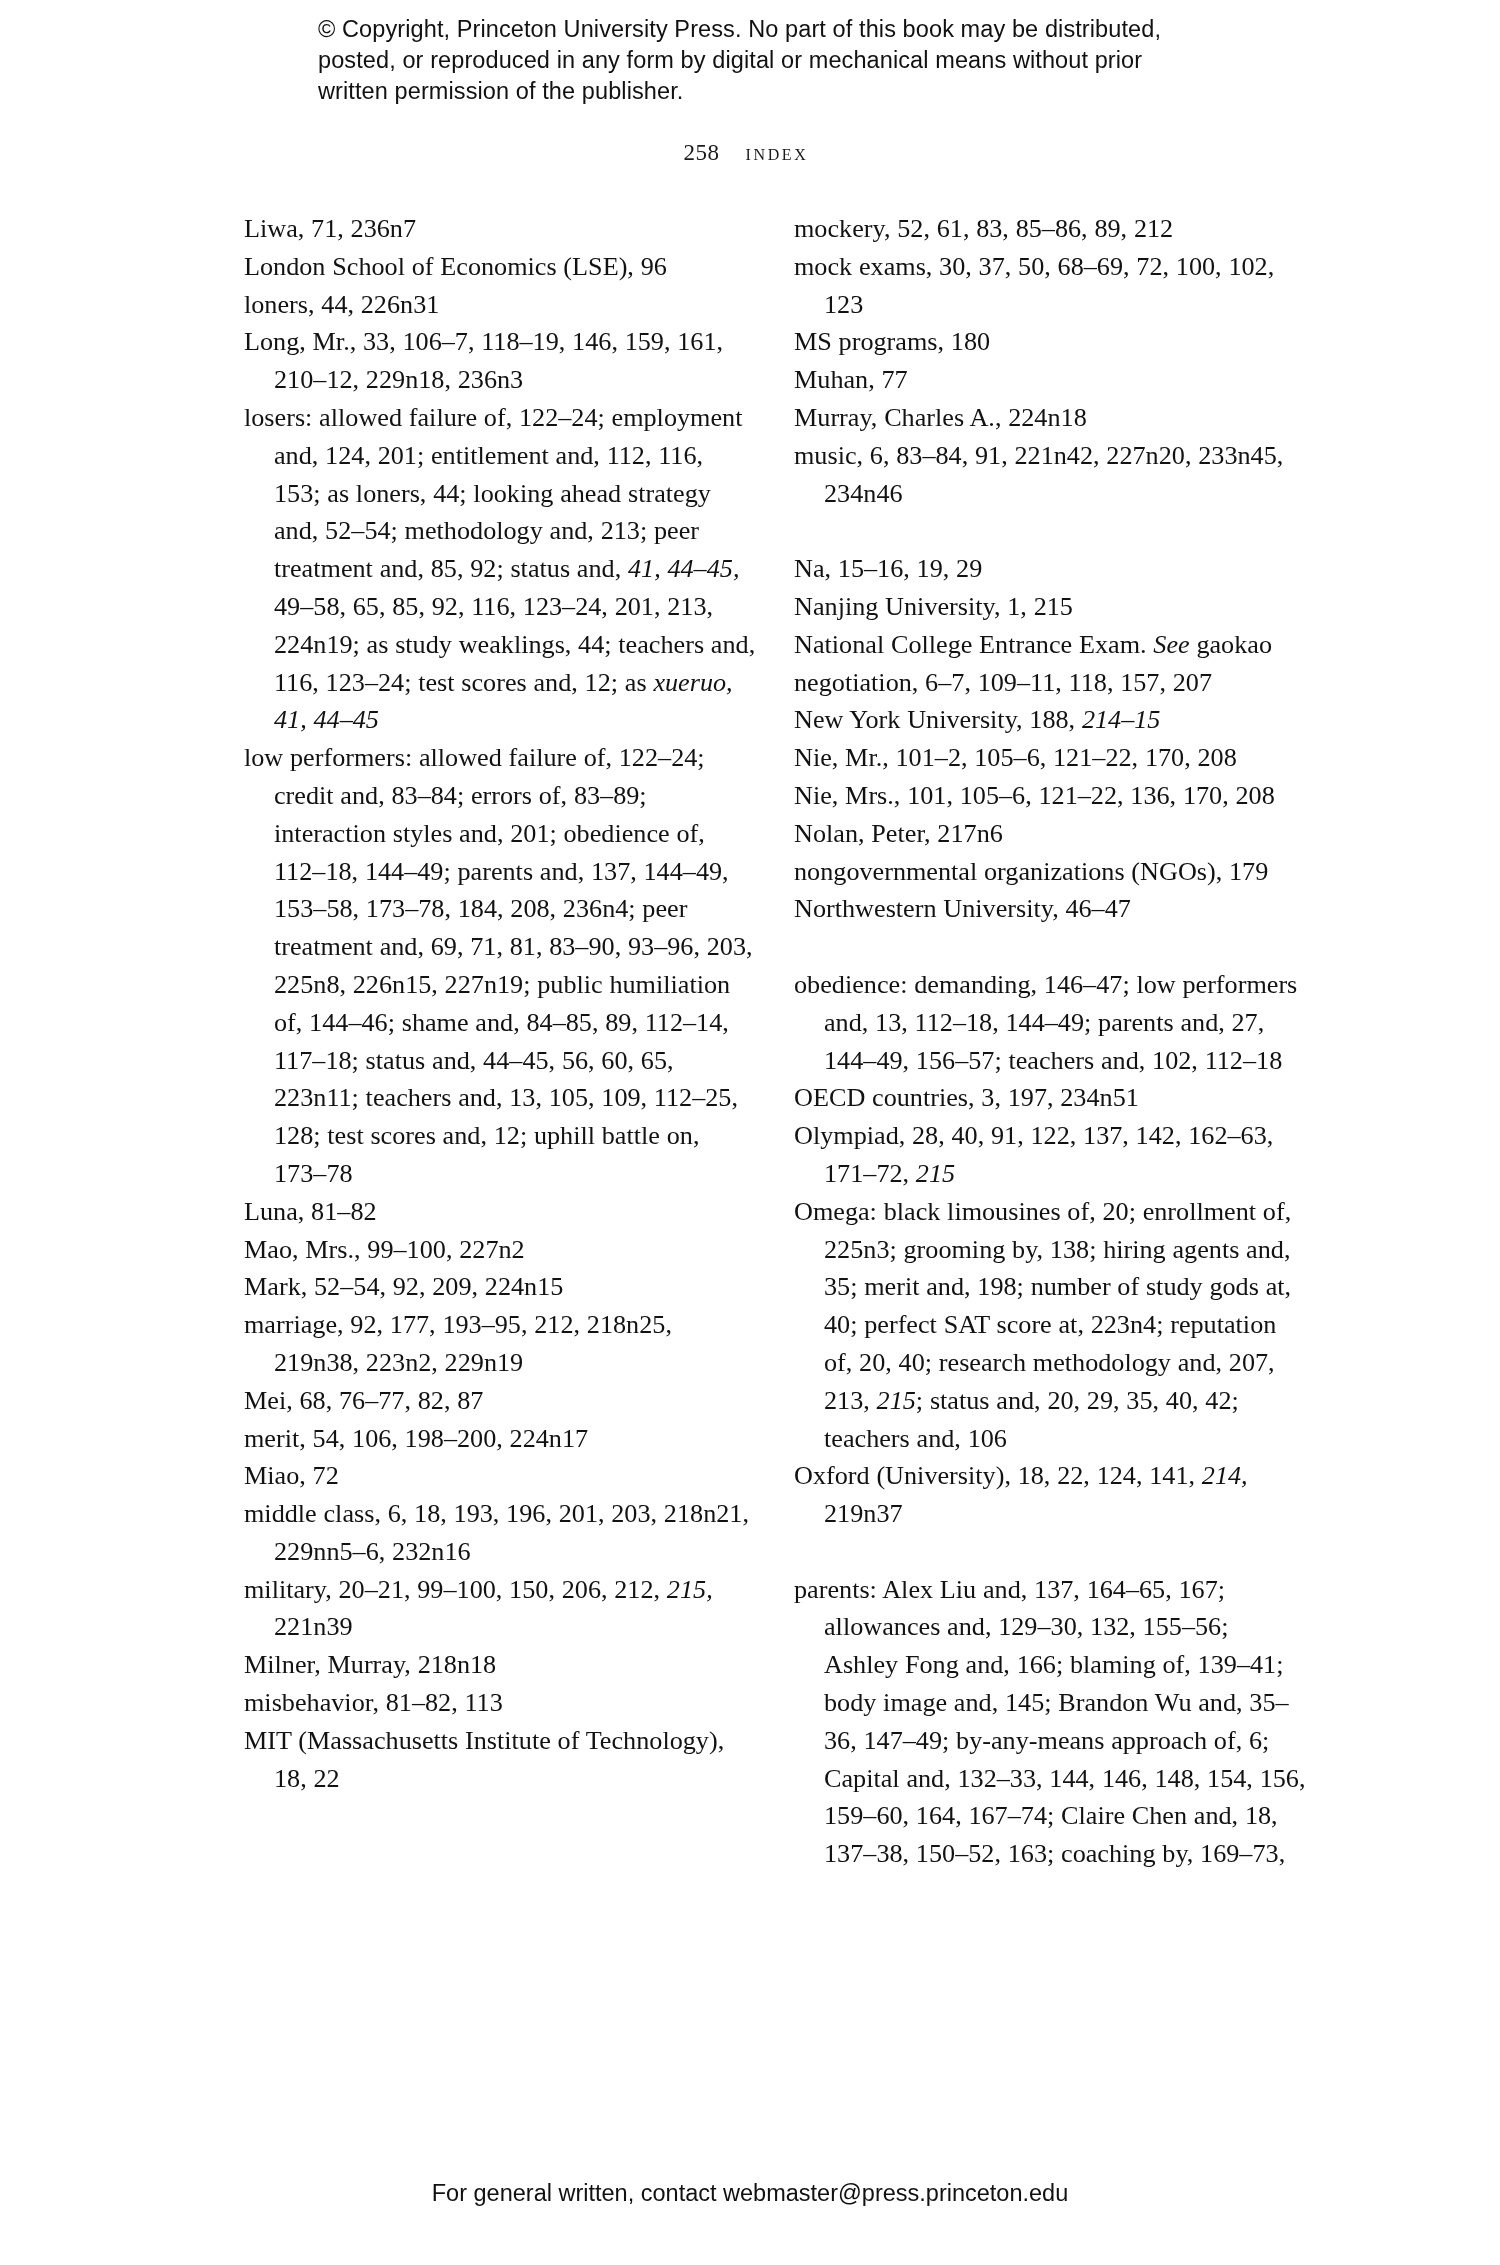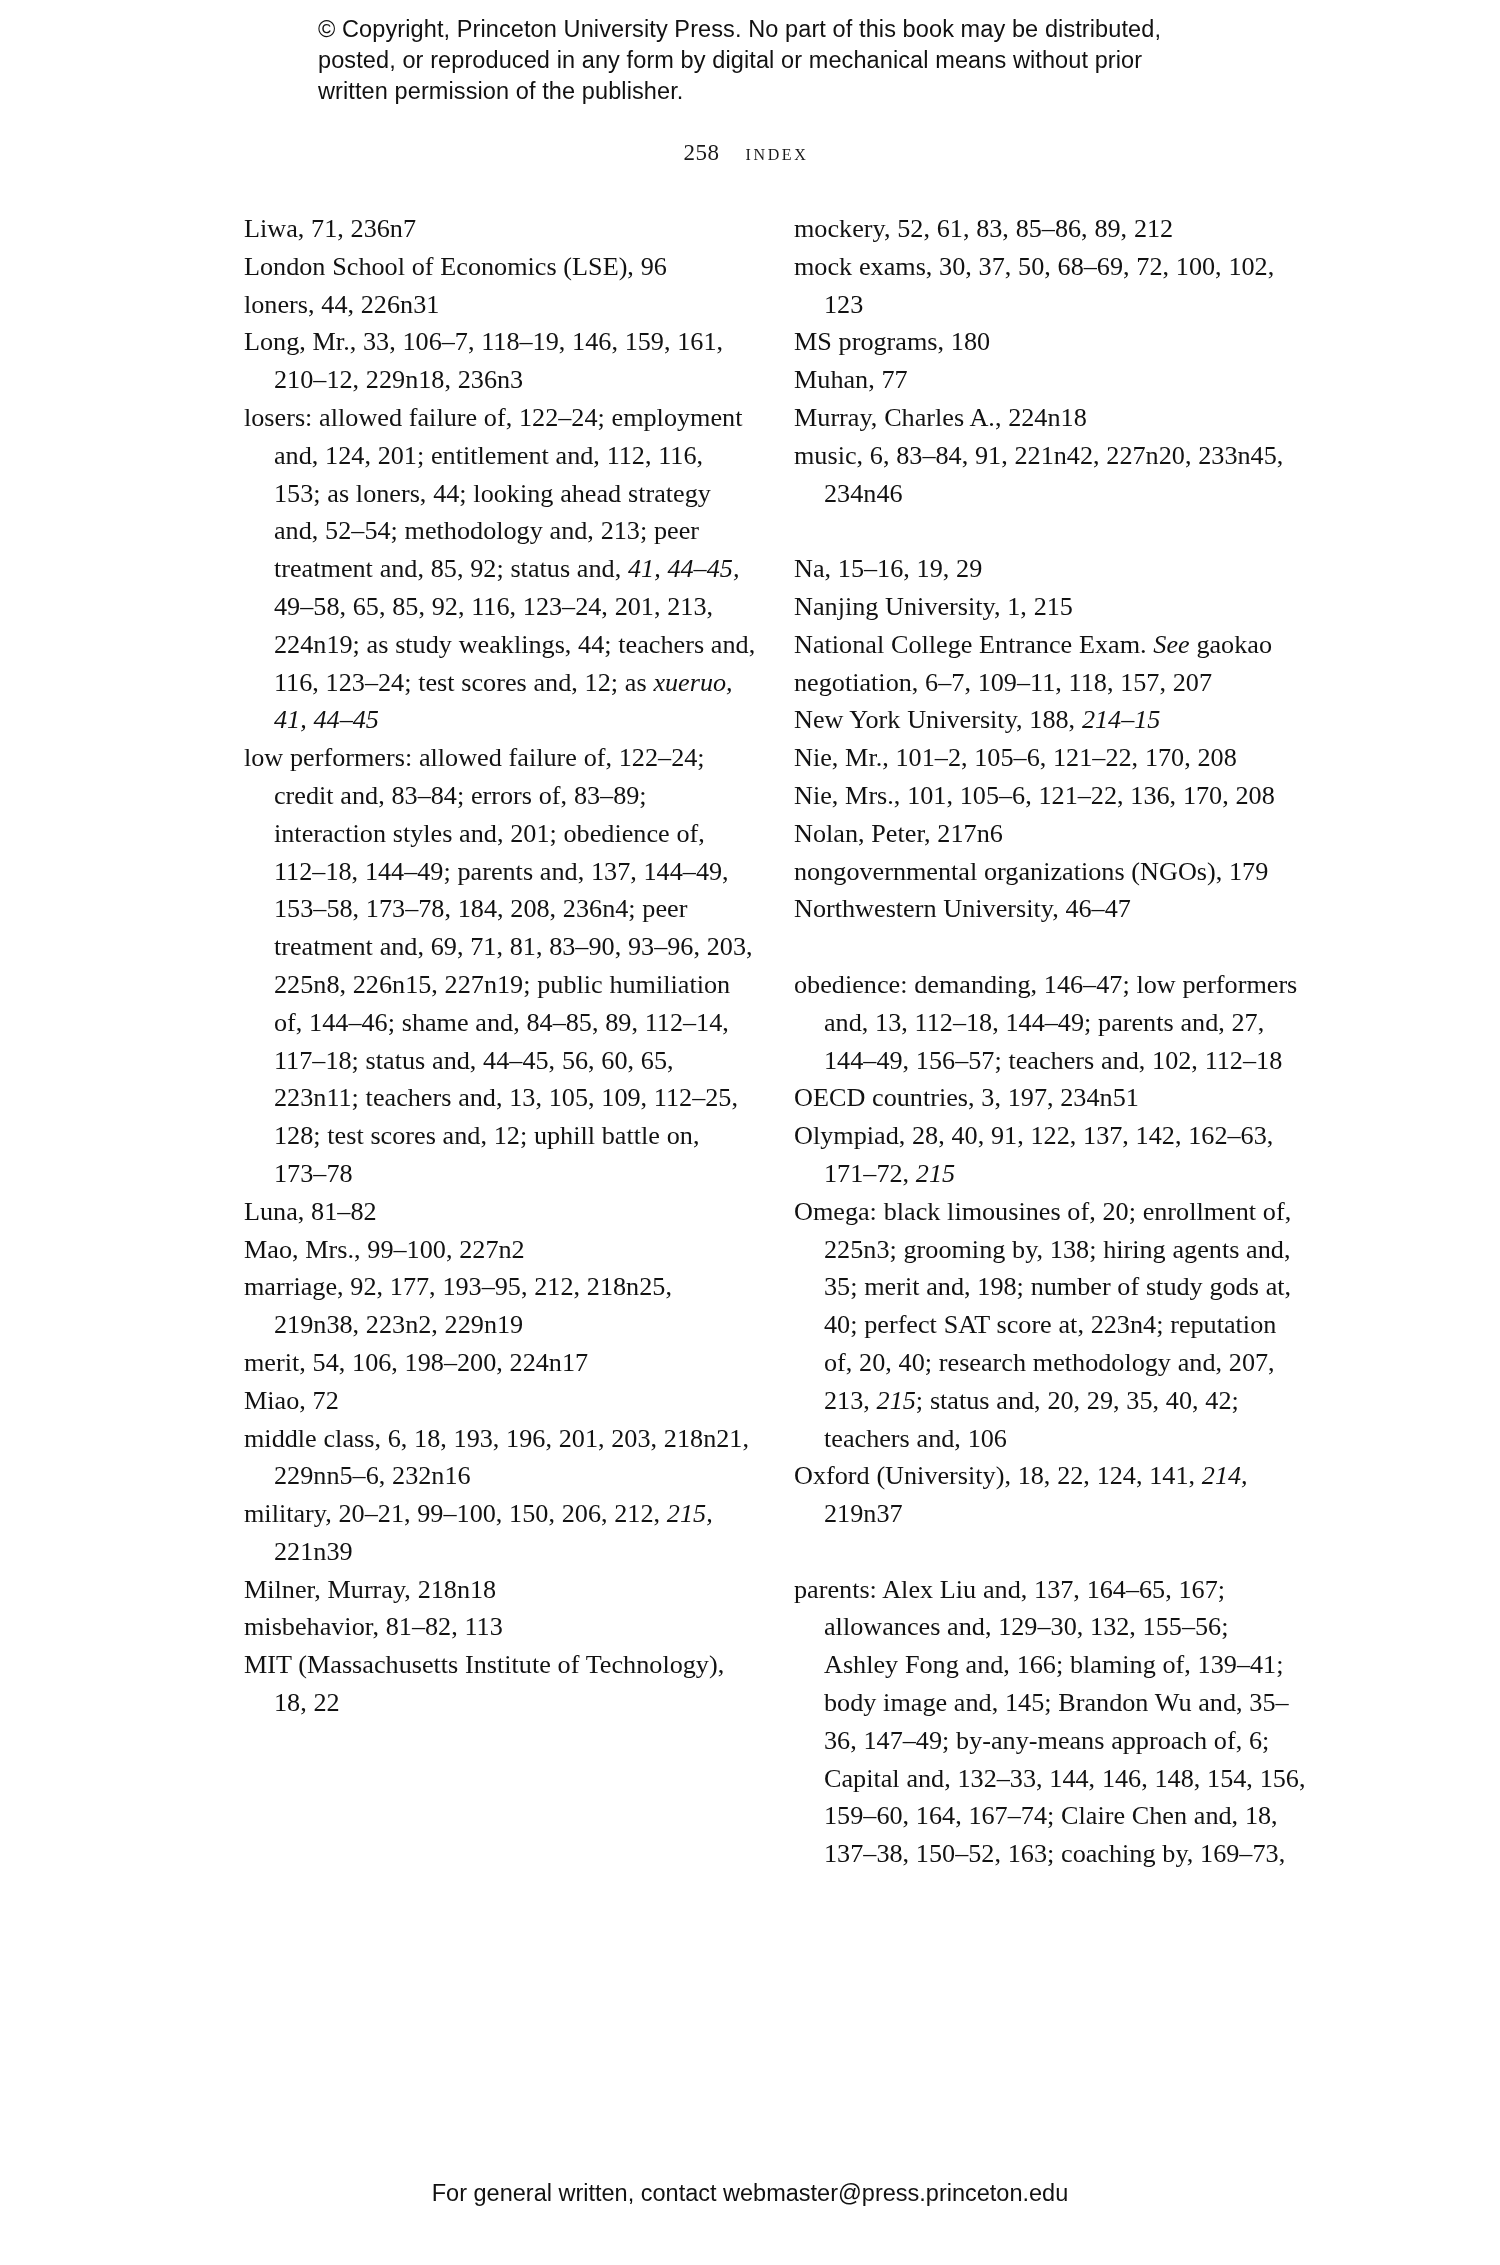--- a/index.html
+++ b/index.html
@@ -103,21 +103,23 @@
 <div class="index-body">
   <div class="column left" id="col-left">
       <p class="entry">Liwa, 71, 236n7</p>
       <p class="entry">London School of Economics (LSE), 96</p>
       <p class="entry">loners, 44, 226n31</p>
       <p class="entry">Long, Mr., 33, 106–7, 118–19, 146, 159, 161, 210–12, 229n18, 236n3</p>
       <p class="entry">losers: allowed failure of, 122–24; employment and, 124, 201; entitlement and, 112, 116, 153; as loners, 44; looking ahead strategy and, 52–54; methodology and, 213; peer treatment and, 85, 92; status and, <em>41, 44–45,</em> 49–58, 65, 85, 92, 116, 123–24, 201, 213, 224n19; as study weaklings, 44; teachers and, 116, 123–24; test scores and, 12; as <em>xueruo, 41, 44–45</em></p>
       <p class="entry">low performers: allowed failure of, 122–24; credit and, 83–84; errors of, 83–89; interaction styles and, 201; obedience of, 112–18, 144–49; parents and, 137, 144–49, 153–58, 173–78, 184, 208, 236n4; peer treatment and, 69, 71, 81, 83–90, 93–96, 203, 225n8, 226n15, 227n19; public humiliation of, 144–46; shame and, 84–85, 89, 112–14, 117–18; status and, 44–45, 56, 60, 65, 223n11; teachers and, 13, 105, 109, 112–25, 128; test scores and, 12; uphill battle on, 173–78</p>
       <p class="entry">Luna, 81–82</p>
       <p class="entry">Mao, Mrs., 99–100, 227n2</p>
+      <p class="entry">Mark, 52–54, 92, 209, 224n15</p>
       <p class="entry">marriage, 92, 177, 193–95, 212, 218n25, 219n38, 223n2, 229n19</p>
+      <p class="entry">Mei, 68, 76–77, 82, 87</p>
       <p class="entry">merit, 54, 106, 198–200, 224n17</p>
       <p class="entry">Miao, 72</p>
       <p class="entry">middle class, 6, 18, 193, 196, 201, 203, 218n21, 229nn5–6, 232n16</p>
       <p class="entry">military, 20–21, 99–100, 150, 206, 212, <em>215,</em> 221n39</p>
       <p class="entry">Milner, Murray, 218n18</p>
       <p class="entry">misbehavior, 81–82, 113</p>
       <p class="entry">MIT (Massachusetts Institute of Technology), 18, 22</p>
     </div>
   <div class="column right" id="col-right">
       <p class="entry">mockery, 52, 61, 83, 85–86, 89, 212</p>

